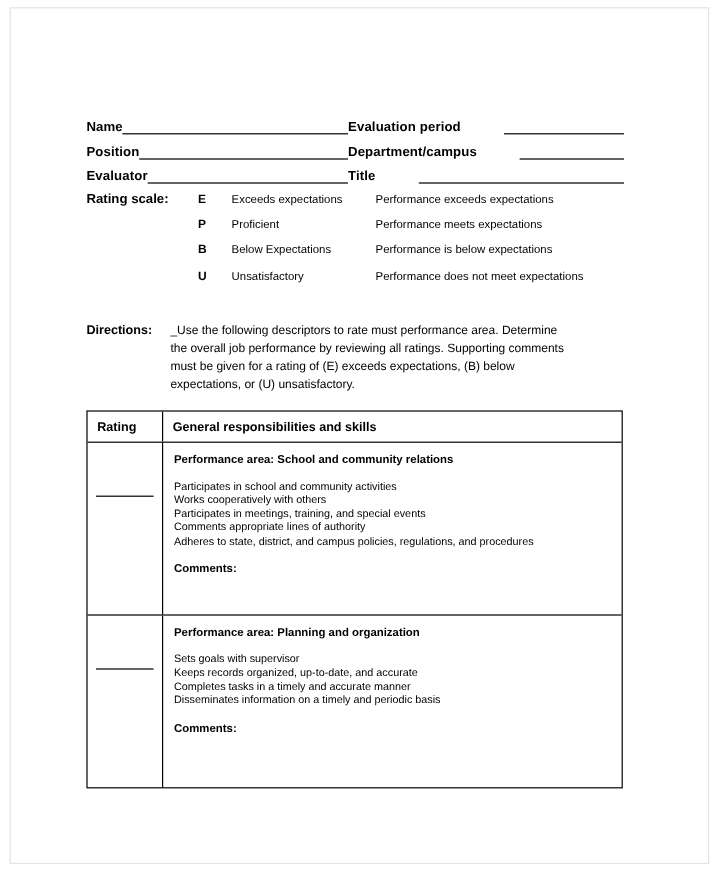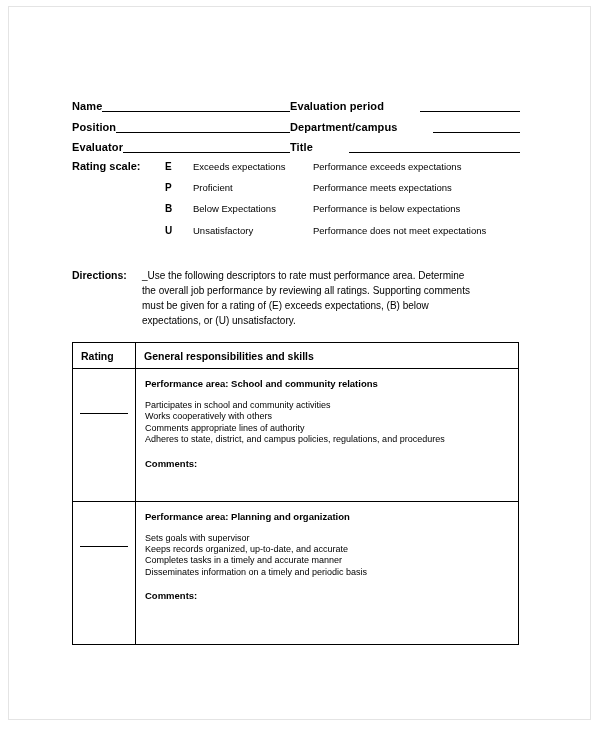--- a/index.html
+++ b/index.html
@@ -297,20 +297,21 @@
     </div>
 
     <div class="tbl-row">
       <div class="td-rating">
         <div class="rating-blank"></div>
       </div>
       <div class="td-content">
         <div class="area-title">Performance area: School and community relations</div>
         <div class="skill">Participates in school and community activities</div>
         <div class="skill">Works cooperatively with others</div>
+        <div class="skill">Participates in meetings, training, and special events</div>
         <div class="skill">Comments appropriate lines of authority</div>
         <div class="skill">Adheres to state, district, and campus policies, regulations, and procedures</div>
         <div class="comments">Comments:</div>
         <div class="row-pad-1"></div>
       </div>
     </div>
 
     <div class="tbl-row">
       <div class="td-rating">
         <div class="rating-blank"></div>

